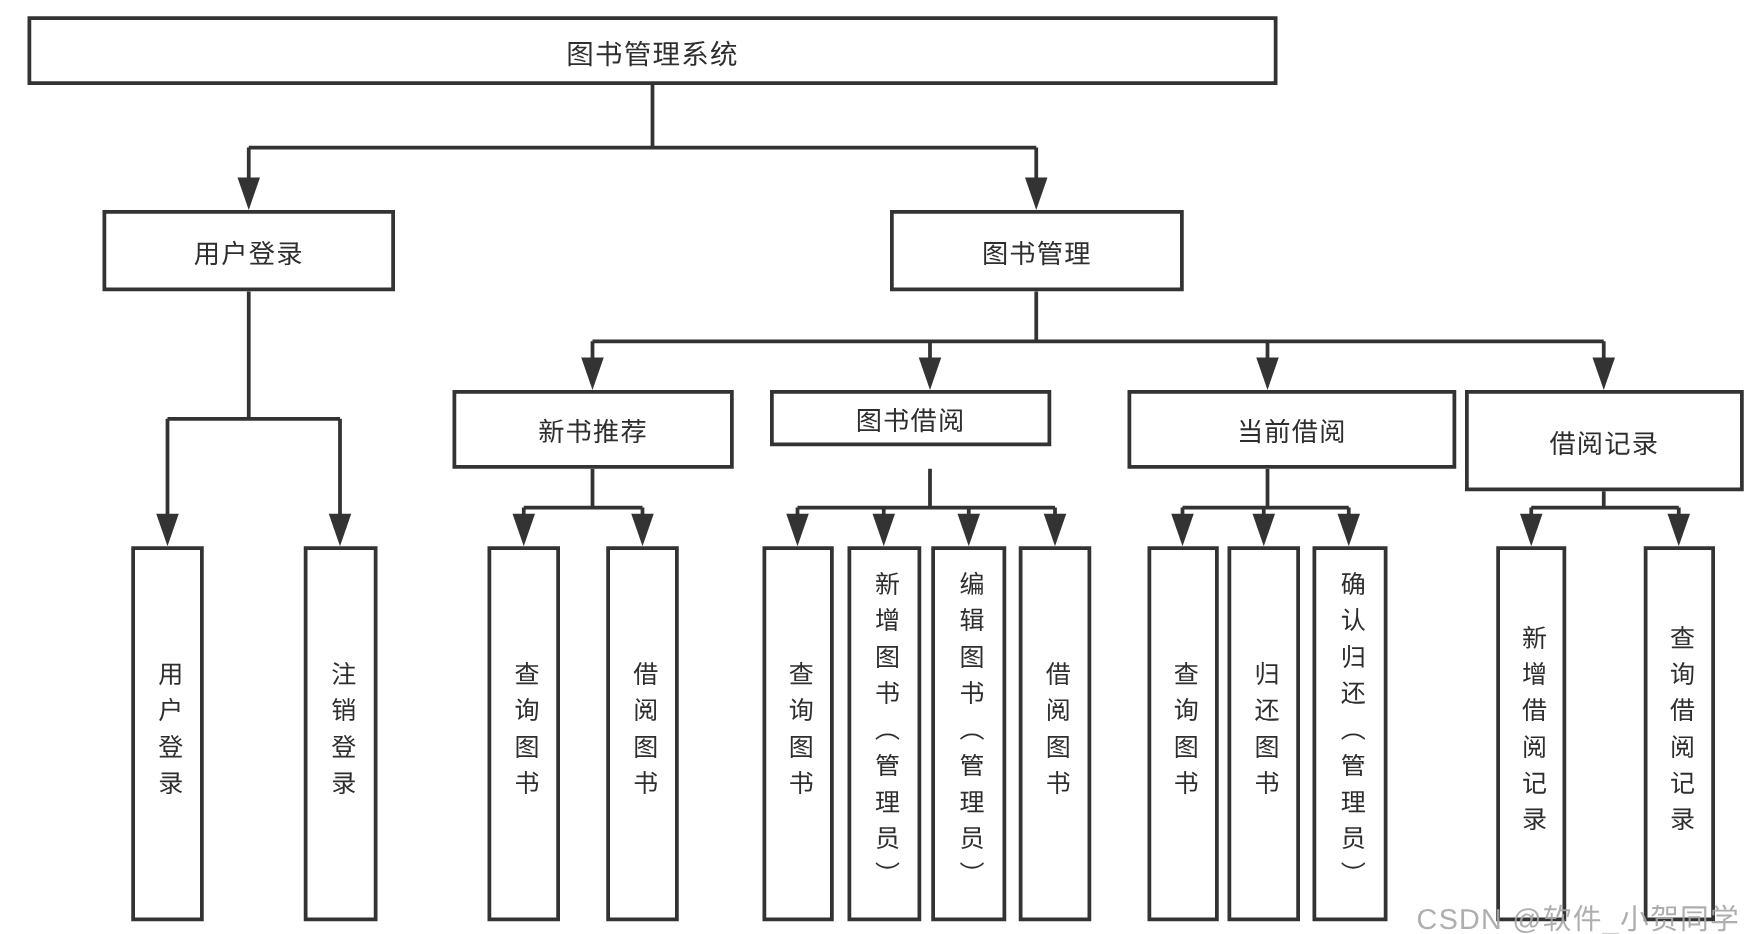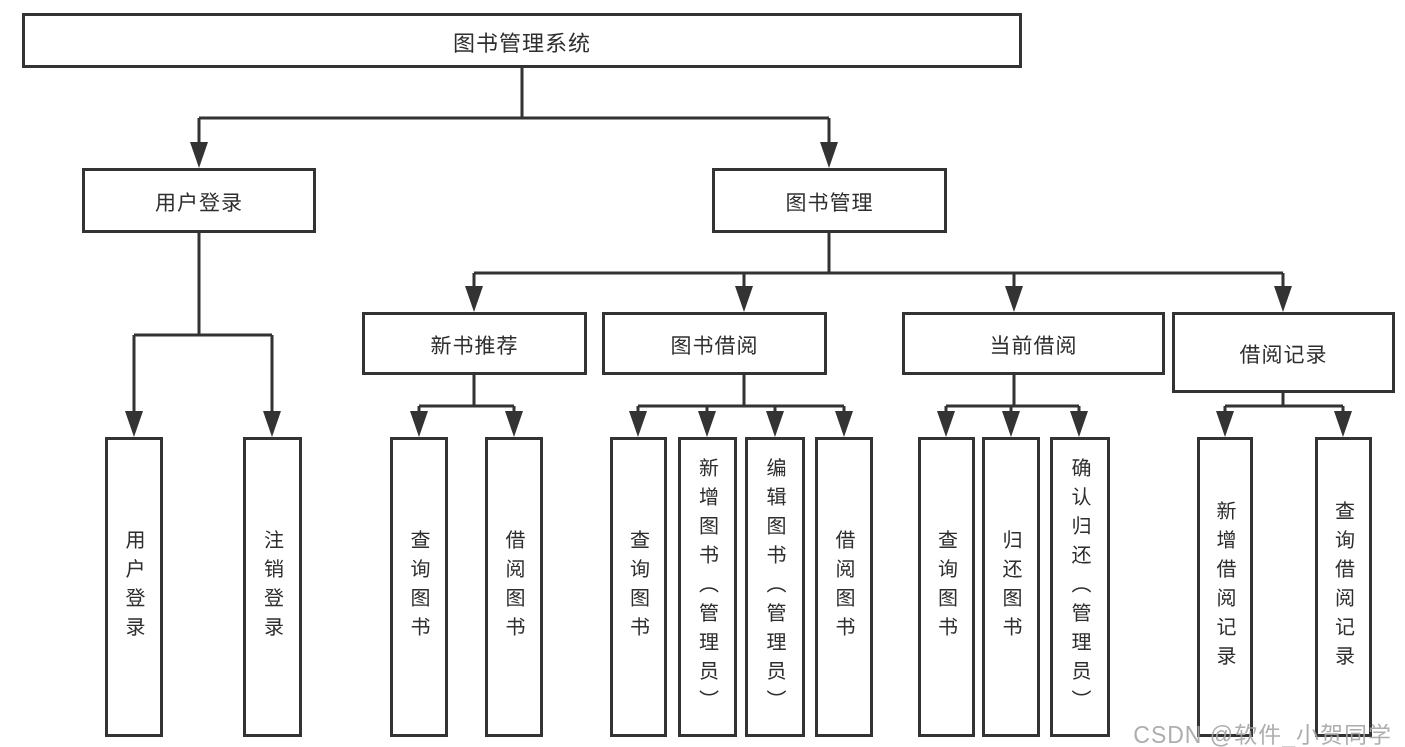--- a/index.html
+++ b/index.html
@@ -106,21 +106,21 @@
   <div class="node h" style="left:82px;top:168px;width:234px;height:65px;">
     <span class="lbl">用户登录</span>
   </div>
   <div class="node h" style="left:712px;top:168px;width:235px;height:65px;">
     <span class="lbl">图书管理</span>
   </div>
 
   <div class="node h" style="left:362px;top:312px;width:225px;height:63px;">
     <span class="lbl">新书推荐</span>
   </div>
-  <div class="node h" style="left:602px;top:312px;width:225px;height:63px;">
+  <div class="node h" style="left:616px;top:312px;width:225px;height:45px;">
     <span class="lbl">图书借阅</span>
   </div>
   <div class="node h" style="left:902px;top:312px;width:263px;height:63px;">
     <span class="lbl">当前借阅</span>
   </div>
   <div class="node h" style="left:1172px;top:312px;width:223px;height:81px;">
     <span class="lbl">借阅记录</span>
   </div>
 
   <div class="node v" style="left:105px;top:437px;width:58px;height:300px;">

